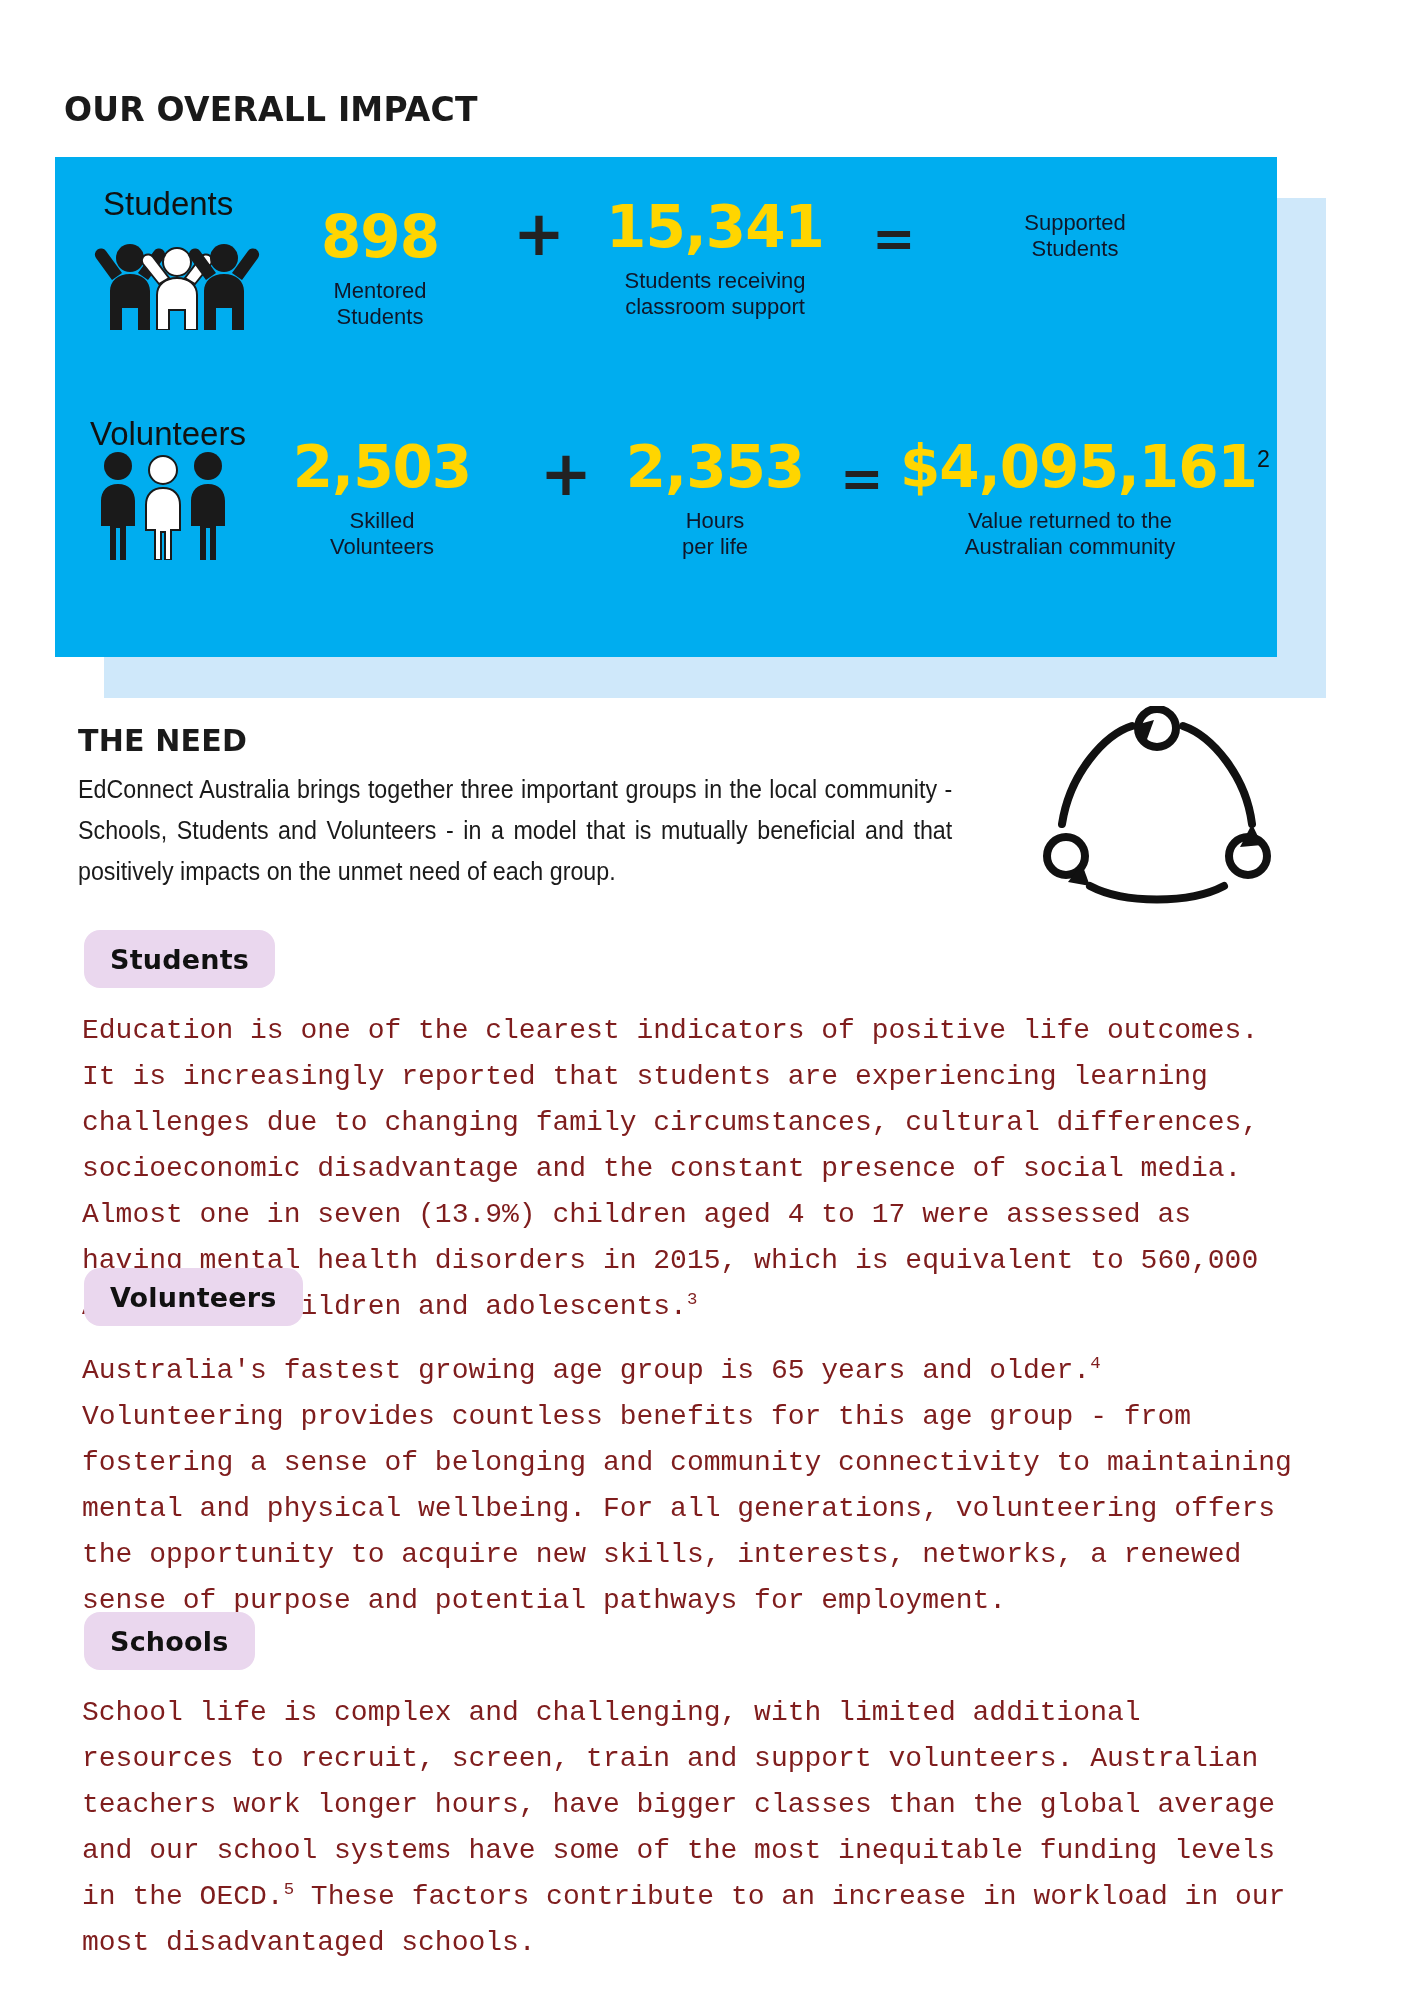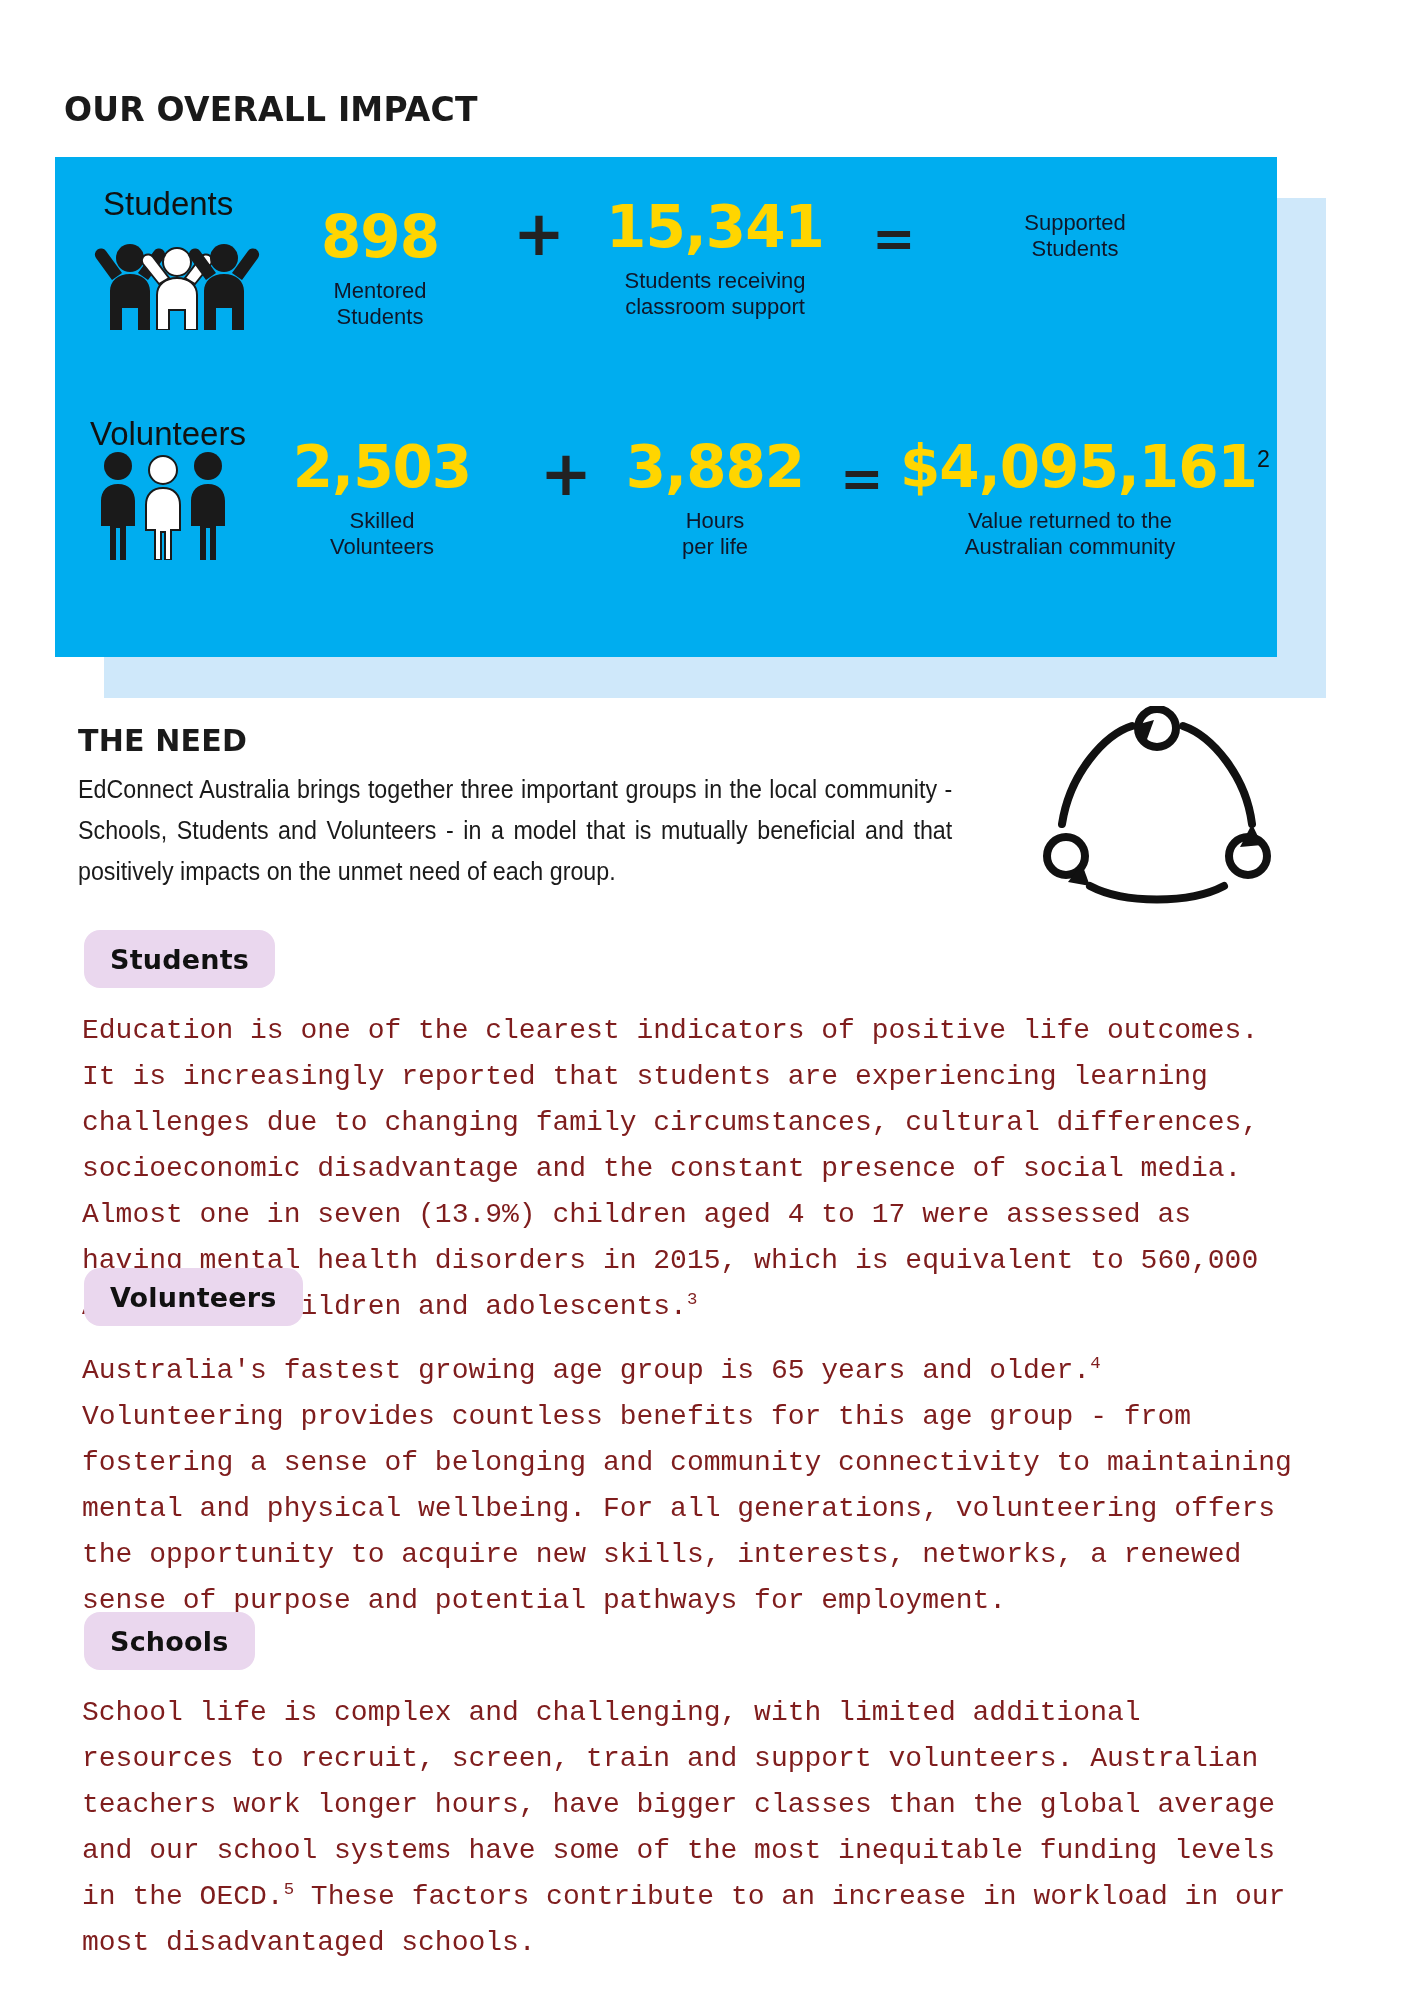--- a/index.html
+++ b/index.html
@@ -222,21 +222,21 @@
     <div class="num">2,503</div>
     <div class="lbl">
       <span>Skilled</span><br>
       <span>Volunteers</span>
     </div>
   </div>
 
   <div class="op" id="op-plus-2">+</div>
 
   <div class="stat" id="stat-hours">
-    <div class="num">3,882</div>
+    <div class="num">2,353</div>
     <div class="lbl">
       <span>Hours</span><br>
       <span>per life</span>
     </div>
   </div>
 
   <div class="op" id="op-eq-2">=</div>
 
   <div class="stat" id="stat-value">
     <div class="num"><span>$4,095,161</span><span class="sup">2</span></div>

